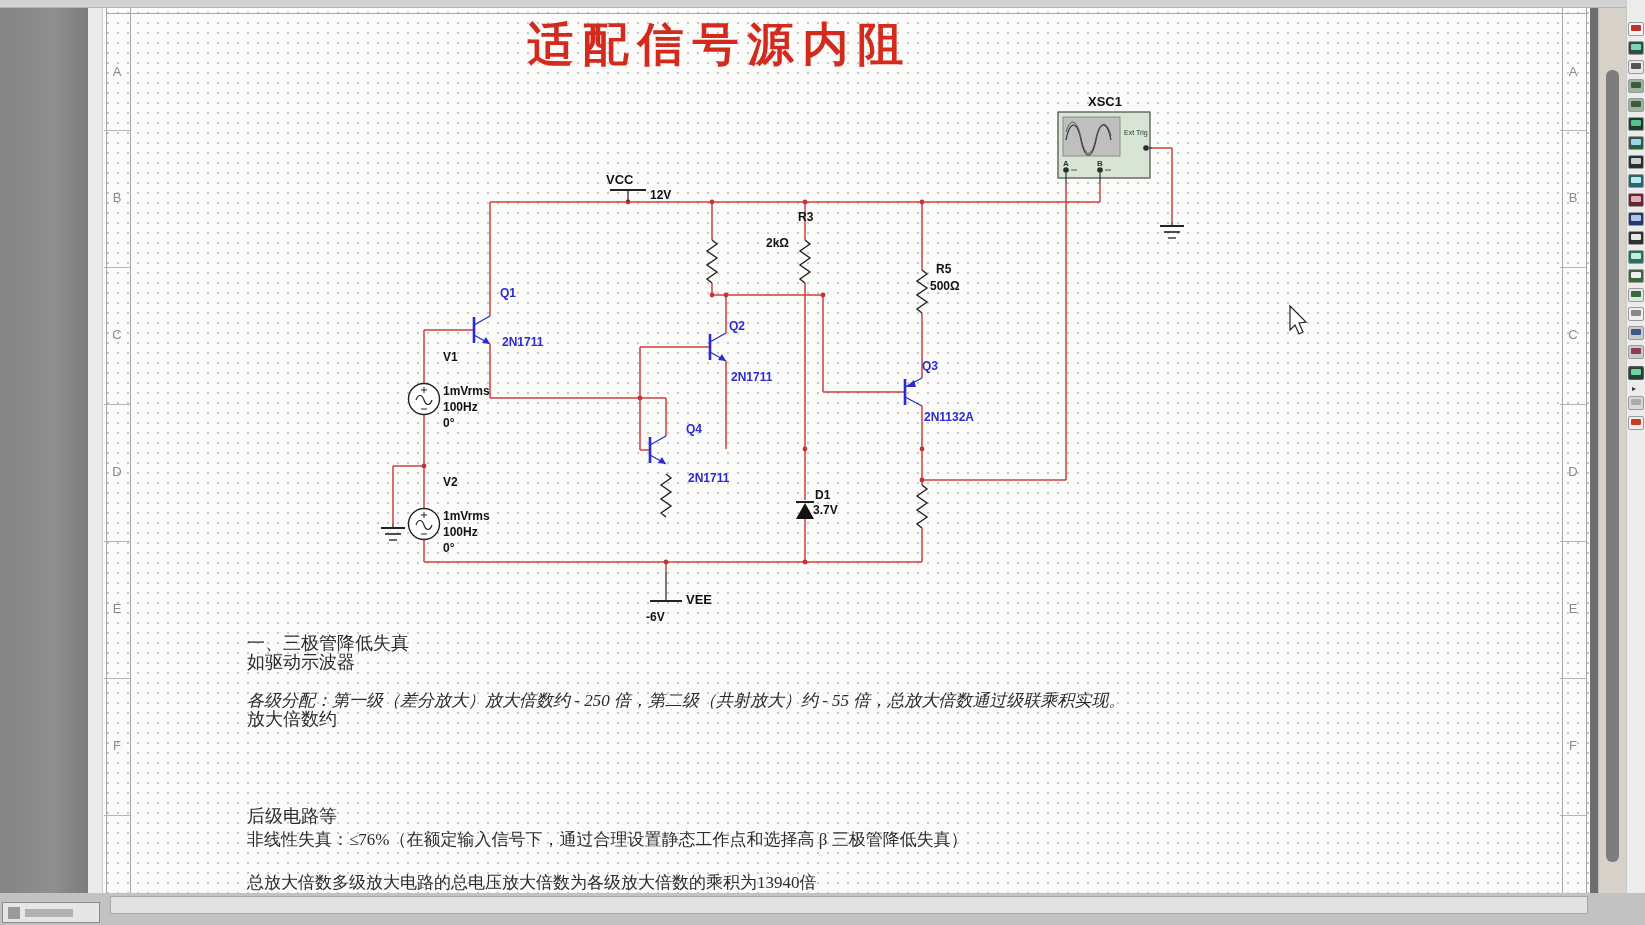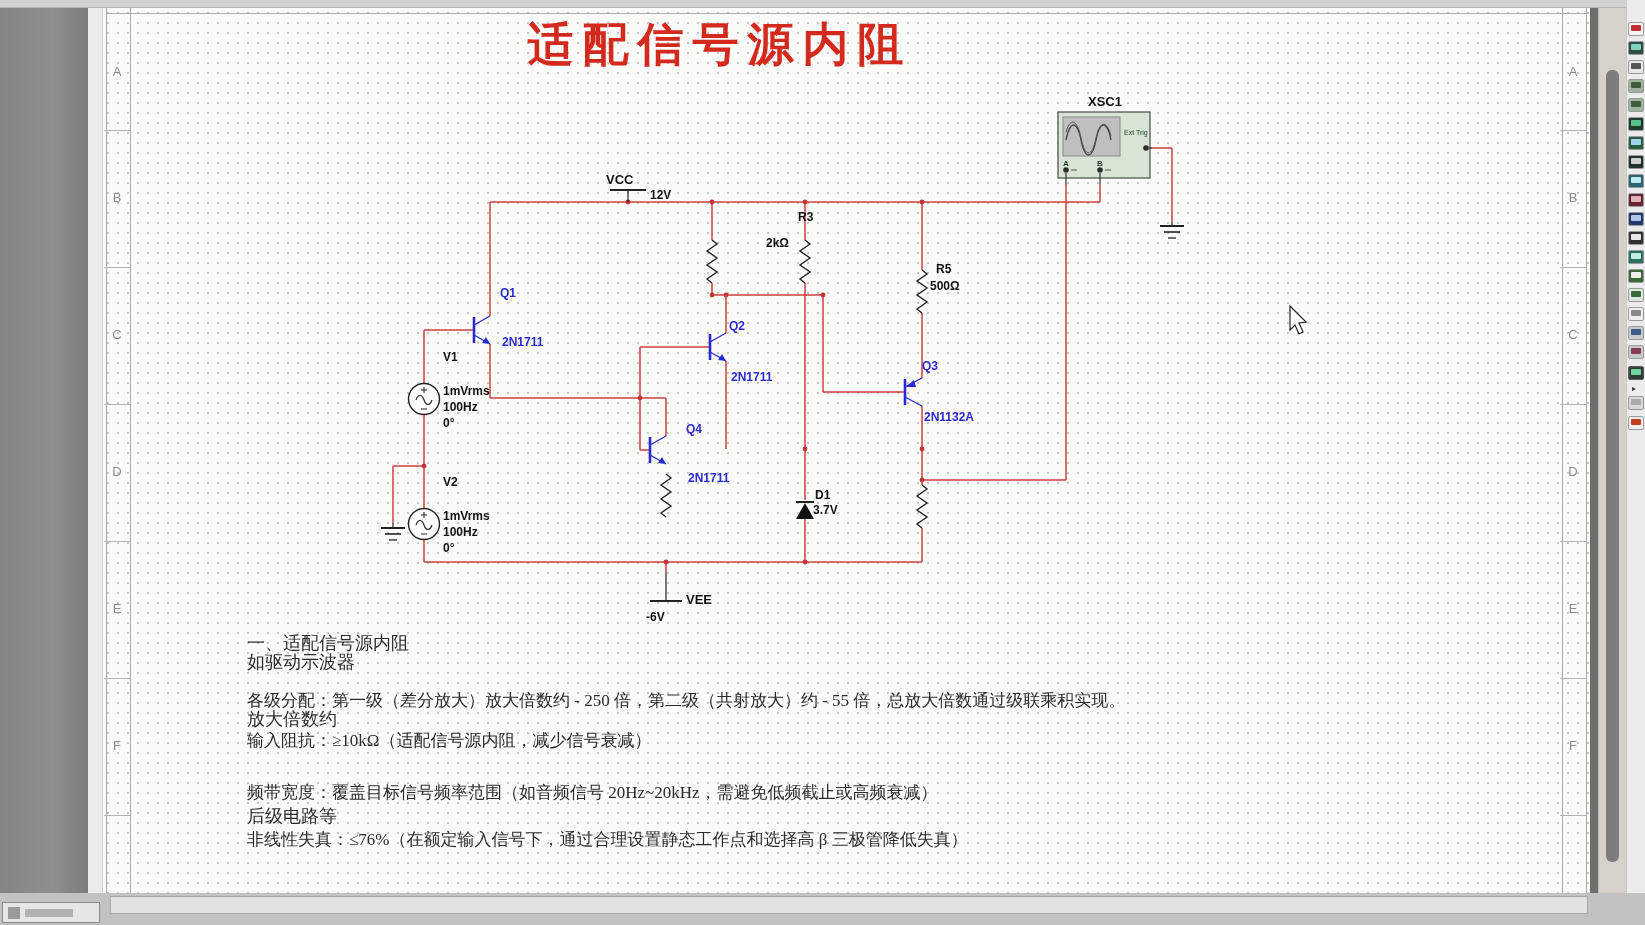--- a/index.html
+++ b/index.html
@@ -249,28 +249,27 @@
     <text x="1088" y="106" font-size="13" font-weight="bold" fill="#111">XSC1</text>
     <text x="1124" y="135" font-size="7" fill="#1c3a2a">Ext Trig</text>
     <text x="1063" y="166" font-size="8" font-weight="bold" fill="#1c3a2a">A</text>
     <text x="1097" y="166" font-size="8" font-weight="bold" fill="#1c3a2a">B</text>
 
     <g>
       <polygon points="1290,306 1290,330 1295,325 1299,334 1303,332 1299,323 1306,322" fill="#fff" stroke="#222" stroke-width="1.2"></polygon>
     </g>
   </svg>
 
-  <div class="note-line" style="top:631px; font-size:18px;">一、适配信号源内阻</div>
+  <div class="note-line" style="top:631px; font-size:18px;">一、三极管降低失真</div>
   <div class="note-line" style="top:650px; font-size:18px;">如驱动示波器</div>
-  <div class="note-line" style="top:689px;">各级分配：第一级（差分放大）放大倍数约 - 250 倍，第二级（共射放大）约 - 55 倍，总放大倍数通过级联乘积实现。</div>
+  <div class="note-line" style="top:689px;font-style:italic;">各级分配：第一级（差分放大）放大倍数约 - 250 倍，第二级（共射放大）约 - 55 倍，总放大倍数通过级联乘积实现。</div>
   <div class="note-line" style="top:707px; font-size:18px;">放大倍数约</div>
-  <div class="note-line" style="top:729px;">输入阻抗：≥10kΩ（适配信号源内阻，减少信号衰减）</div>
-  <div class="note-line" style="top:781px;">频带宽度：覆盖目标信号频率范围（如音频信号 20Hz~20kHz，需避免低频截止或高频衰减）</div>
   <div class="note-line" style="top:804px; font-size:18px;">后级电路等</div>
   <div class="note-line" style="top:828px;">非线性失真：≤76%（在额定输入信号下，通过合理设置静态工作点和选择高 β 三极管降低失真）</div>
+  <div class="note-line" style="top:871px;">总放大倍数多级放大电路的总电压放大倍数为各级放大倍数的乘积为13940倍</div>
 
   <div class="edgecol"></div>
   <div class="scrolltrack"></div>
   <div class="scrollthumb"></div>
   <div class="instrbar" id="instrbar"></div>
 
   <div class="bottombar"></div>
   <div class="hscroll"></div>
   <div class="cornerbox">
     <div class="g1"></div>

